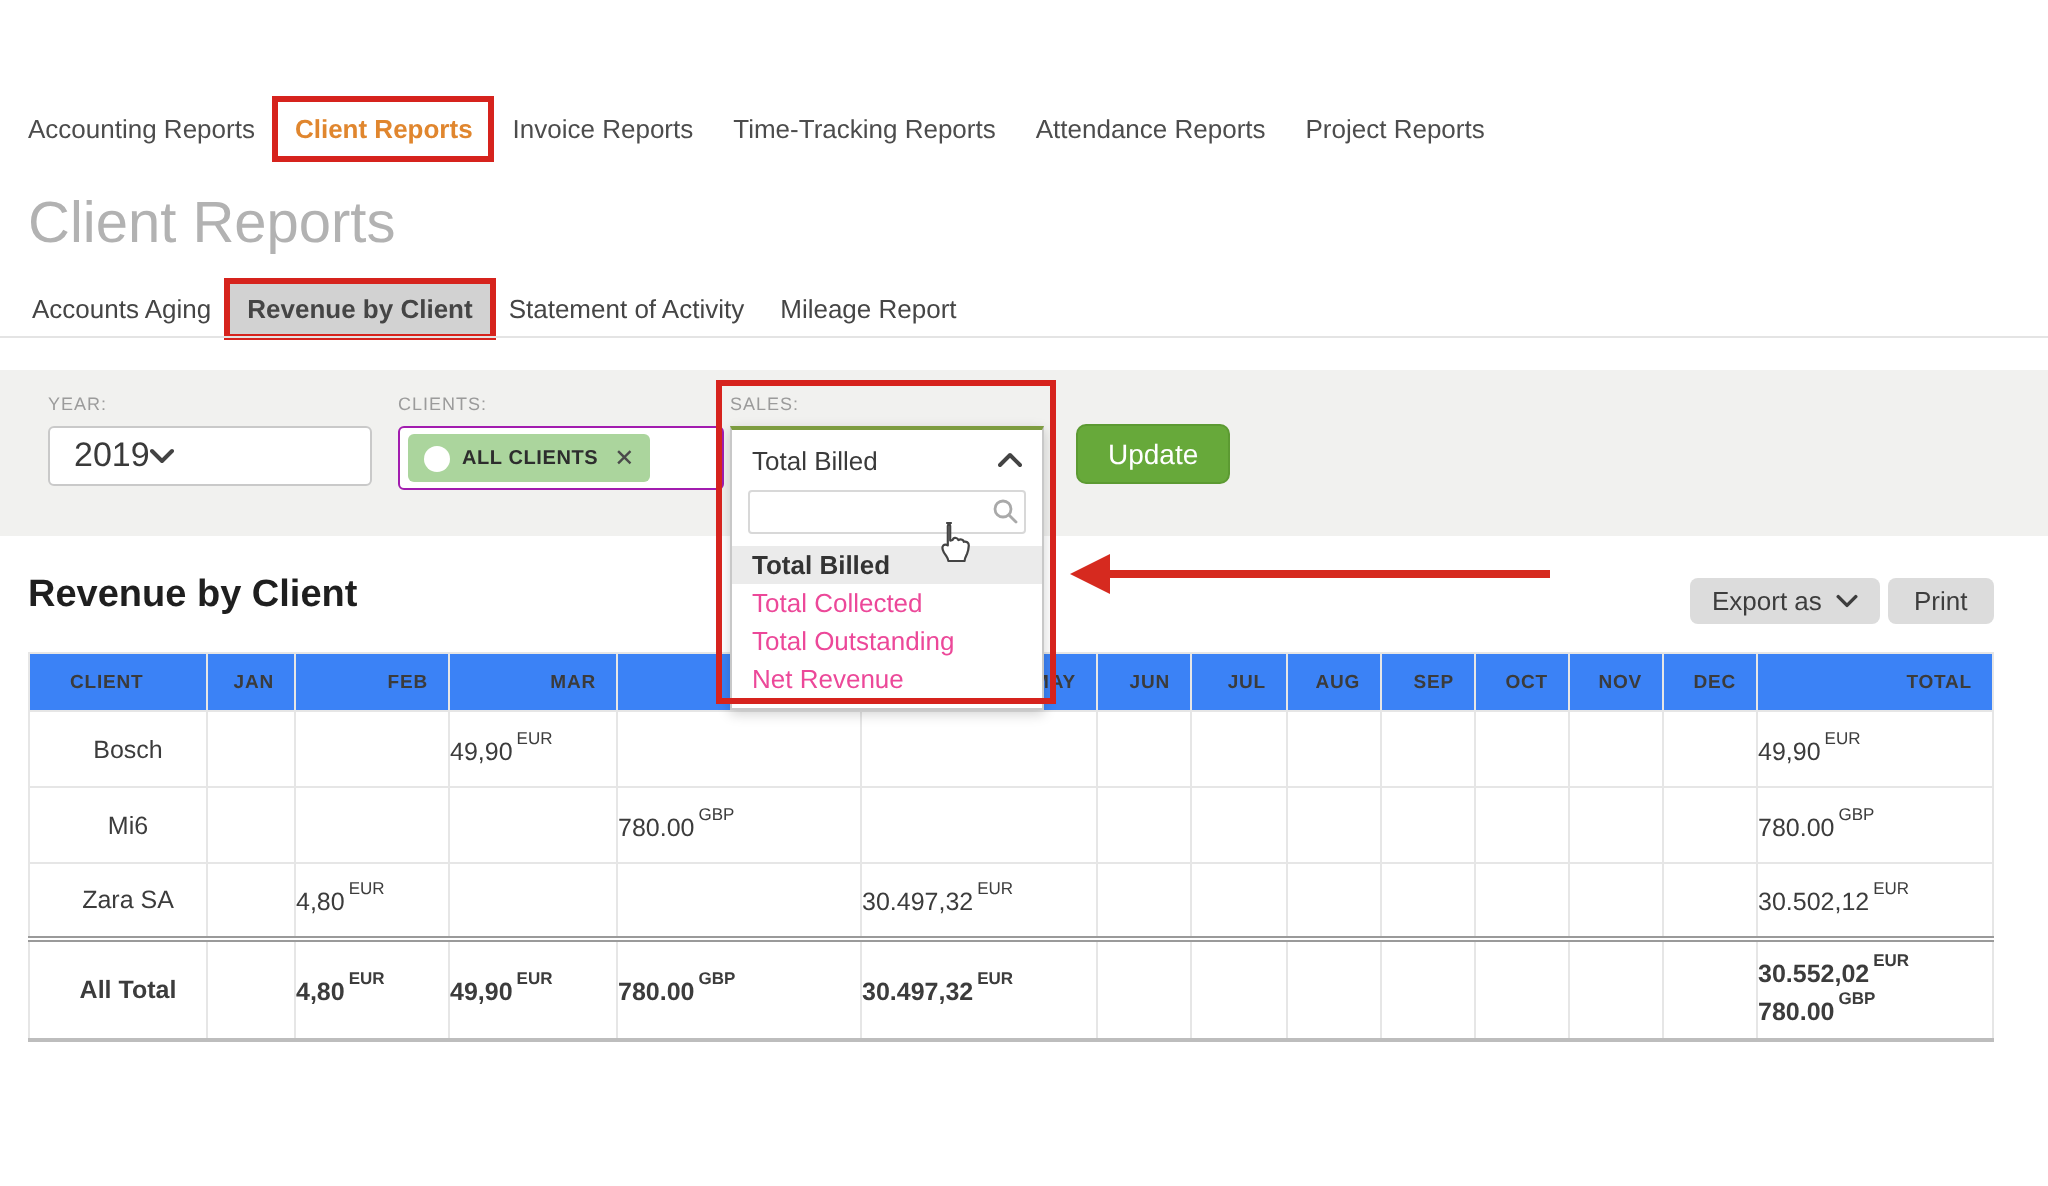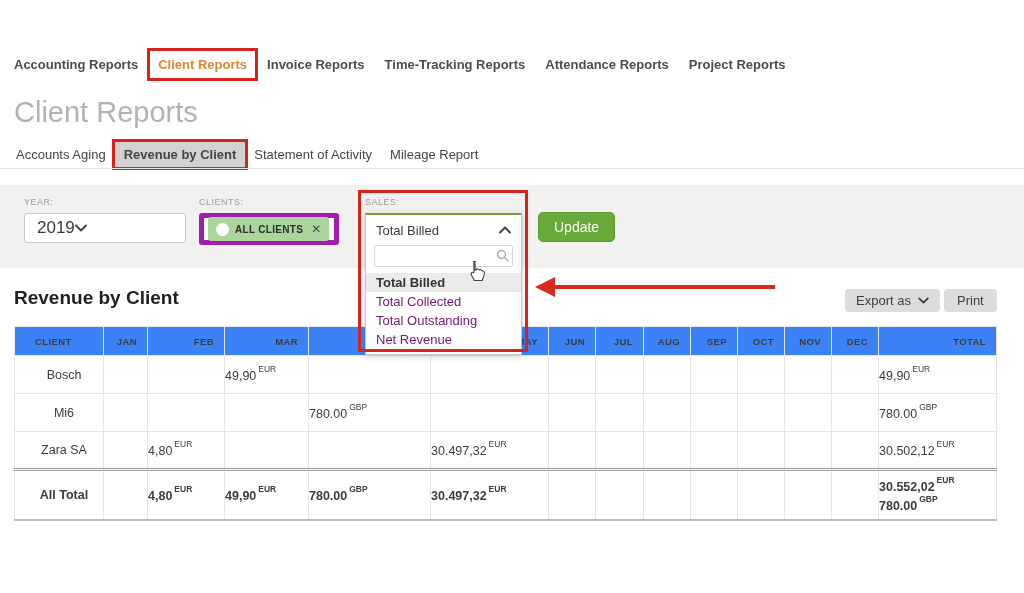--- a/index.html
+++ b/index.html
@@ -21,21 +21,21 @@
     color:#e0862e; font-weight:700;
     outline:3px solid #d6231d; padding:7px 10px; margin:-7px -10px;
   }
   .topnav-right { margin-left:auto; font-size:15px; color:#4a4a4a; }
 
   
   .subnav {
     position:absolute; top:49px; left:0; right:0; height:31px;
     display:flex; align-items:center; gap:20px; padding:0 14px;
   }
-  .subnav-item { font-size:13px; color:#4c4c4c; white-space:nowrap;font-weight:bold; }
+  .subnav-item { font-size:13px; color:#4c4c4c; white-space:nowrap; }
   .subnav-item.active {
     color:#e0862e; font-weight:700;
     outline:3px solid #d6231d; padding:6px 8px; margin:-6px -8px;
   }
 
   
   .page-title { position:absolute; top:96px; left:14px; margin:0; font-size:29px; font-weight:400; color:#b2b2b2; }
   .tabs { position:absolute; top:147px; left:16px; display:flex; align-items:center; gap:18px; }
   .tab-item { font-size:13px; color:#454545; white-space:nowrap; }
   .tab-item.active {
@@ -48,21 +48,21 @@
   .filterbar { position:absolute; top:185px; left:0; right:0; height:83px; background:#f1f1ef; }
   .flabel { font-size:9px; letter-spacing:.5px; color:#9b9b9b; height:11px; }
   .fgroup { position:absolute; top:12px; }
   .year-group { left:24px; }
   .clients-group { left:199px; }
   .select {
     margin-top:5px; width:162px; height:30px; background:#fff; border:1px solid #c9c9c9; border-radius:3px;
     display:flex; align-items:center; justify-content:flex-start; padding:0 12px; font-size:17px; color:#3a3a3a; cursor:pointer;
   }
   .clients-box {
-    margin-top:5px; width:140px; height:32px; background:#fff; border:5px solid #a21caf; border-radius:3px;
+    margin-top:5px; width:163px; height:32px; background:#fff; border:1px solid #a21caf; border-radius:3px;
     display:flex; align-items:center; padding:0 4px;text-align:right;
   }
   .chip {
     display:inline-flex; align-items:center; gap:6px; height:24px; padding:0 8px;
     background:#abd59d; border-radius:3px; cursor:pointer;
   }
   .chip-dot { width:13px; height:13px; border-radius:50%; background:#fff; }
   .chip-label { font-size:10px; font-weight:700; color:#2d2d2d; letter-spacing:.3px; }
   .chip-x { font-size:12px; color:#4a4a4a; margin-left:2px; }
   .update-btn {
@@ -81,21 +81,21 @@
     height:30px; display:flex; align-items:center; justify-content:space-between;
     padding:0 10px; font-size:13px; color:#3a3a3a; cursor:pointer;
   }
   .dd-search { position:relative; margin:0 8px 6px; }
   .dd-search input {
     width:100%; height:22px; border:1px solid #d8d8d8; border-radius:2px;
     padding:0 20px 0 6px; font-size:12px; font-family:"Liberation Sans",sans-serif;
   }
   .dd-search svg { position:absolute; right:4px; top:4px; }
   .dd-options { padding-bottom:5px; }
-  .dd-option { padding:1px 10px; font-size:13px; line-height:17px; color:#701a75; cursor:pointer; }
+  .dd-option { padding:1px 10px; font-size:13px; line-height:17px; color:#ec4899; cursor:pointer; }
   .dd-option.selected { background:#ebebeb; color:#333; font-weight:700; }
 
   
   .red-box-dd { position:absolute; left:358px; top:190px; width:170px; height:162px; border:3px solid #d6231d; z-index:30; pointer-events:none; }
   .arrow-line { position:absolute; left:553px; top:285px; width:222px; height:4px; background:#d62a1f; z-index:15; }
   .arrow-head { position:absolute; left:535px; top:277px; width:0; height:0;
     border-top:10px solid transparent; border-bottom:10px solid transparent; border-right:20px solid #d62a1f; z-index:15; }
   .cursor { position:absolute; left:467px; top:260px; z-index:40; }
 
   

